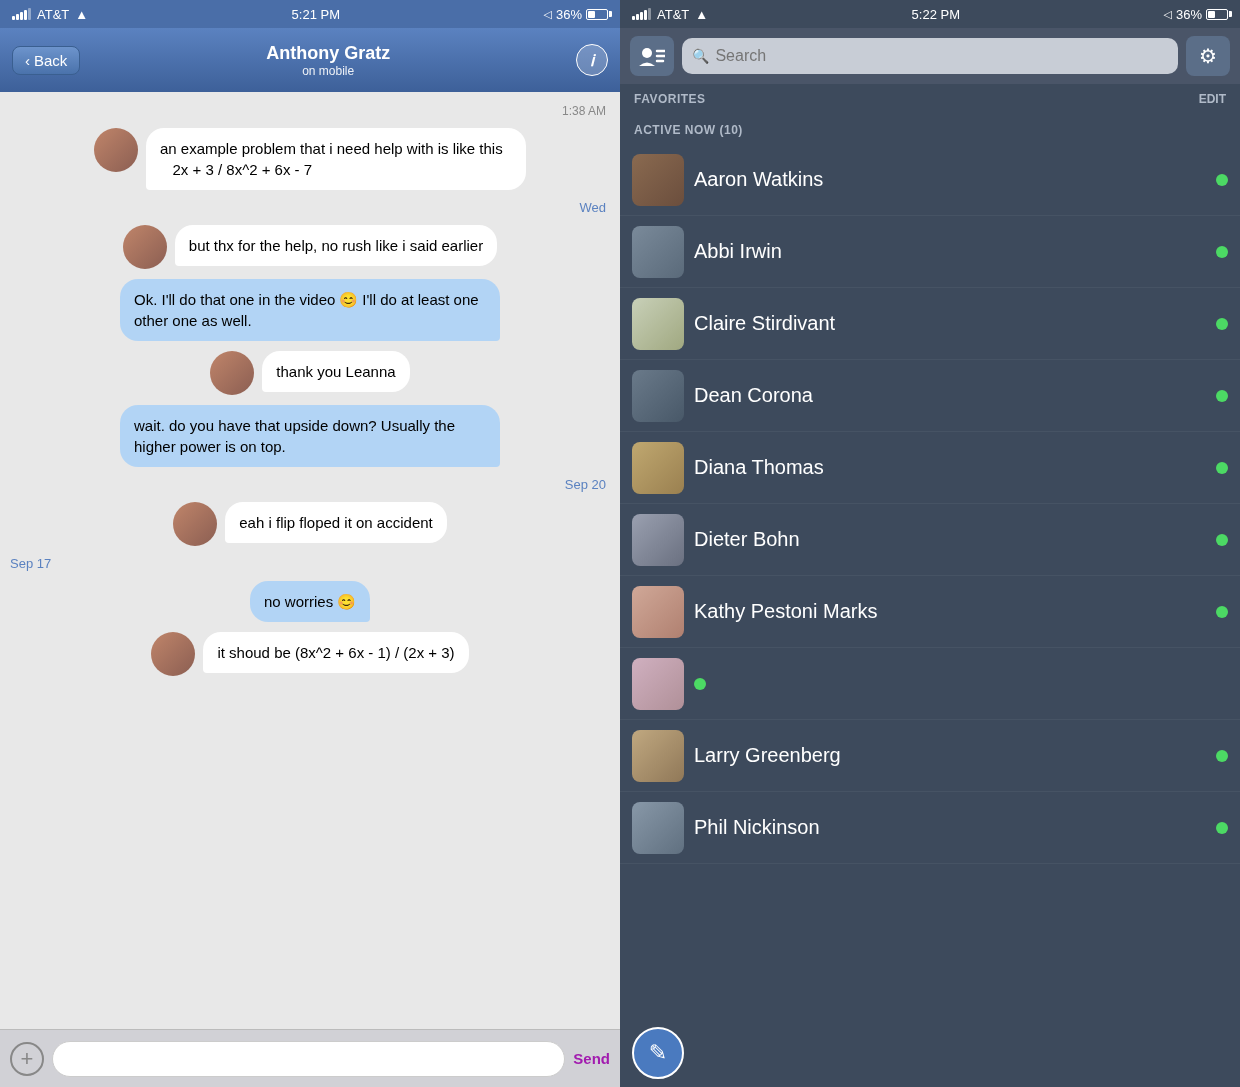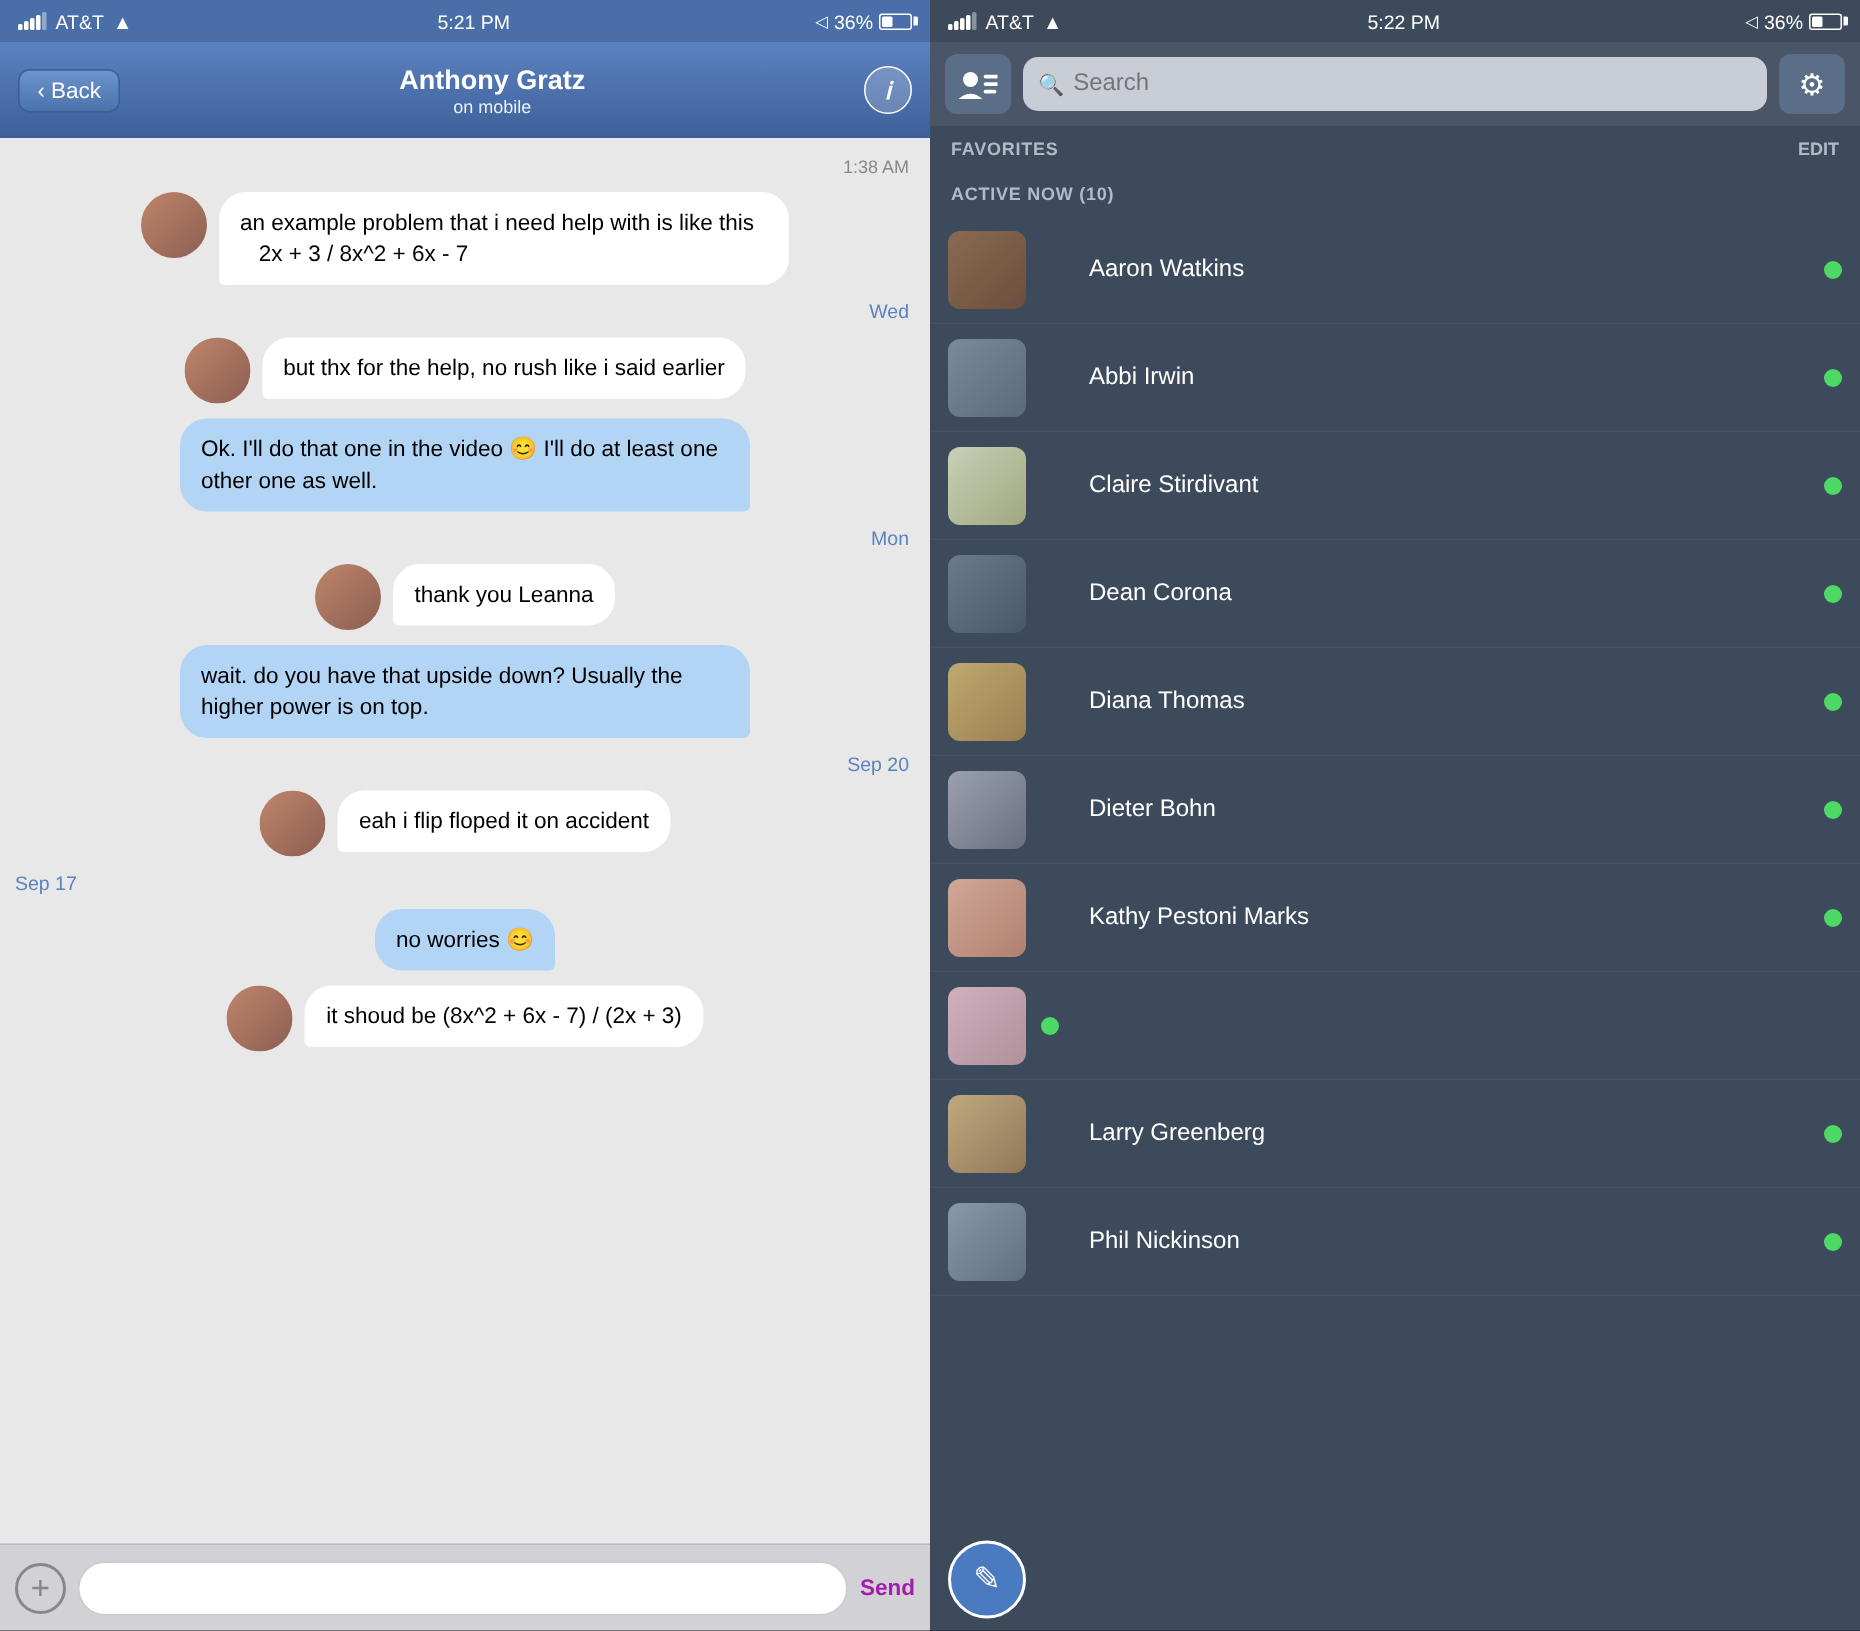--- a/index.html
+++ b/index.html
@@ -319,22 +319,21 @@
       width: 52px;
       height: 52px;
       border-radius: 8px;
       overflow: hidden;
       flex-shrink: 0;
     }
 
     .contact-name {
       flex: 1;
       color: white;
-      font-size: 16px;
-      margin-left: 32px;
+      font-size: 20px;
     }
 
     .online-dot {
       width: 12px;
       height: 12px;
       border-radius: 50%;
       background: #4cd964;
       flex-shrink: 0;
     }
 
@@ -457,23 +456,20 @@
         <span>but thx for the help, no rush like i said earlier</span>
       </div>
     </div>
 
     <div class="msg-row sent">
       <div class="bubble sent">
         <span>Ok. I'll do that one in the video 😊 I'll do at least one other one as well.</span>
       </div>
     </div>
 
-    <div style="display:flex;justify-content:flex-end;padding-right:4px;">
-      <span style="color:#5b82c0;font-size:13px;">Mon</span>
-    </div>
 
     <div class="msg-row">
       <div class="avatar">
         <div class="avatar-img" style="background:linear-gradient(135deg, #c0856a, #8b5e52);"></div>
       </div>
       <div class="bubble received">
         <span>thank you Leanna</span>
       </div>
     </div>
 
@@ -504,21 +500,21 @@
       <div class="bubble sent">
         <span>no worries 😊</span>
       </div>
     </div>
 
     <div class="msg-row">
       <div class="avatar">
         <div class="avatar-img" style="background:linear-gradient(135deg, #c0856a, #8b5e52);"></div>
       </div>
       <div class="bubble received">
-        <span>it shoud be (8x^2 + 6x - 7)  /  (2x + 3)</span>
+        <span>it shoud be (8x^2 + 6x - 1)  /  (2x + 3)</span>
       </div>
     </div>
   </div>
 
   <div class="input-bar">
     <div class="plus-button">
       <span>+</span>
     </div>
     <input class="text-input" type="text" placeholder="" style="">
     <button class="send-button">

